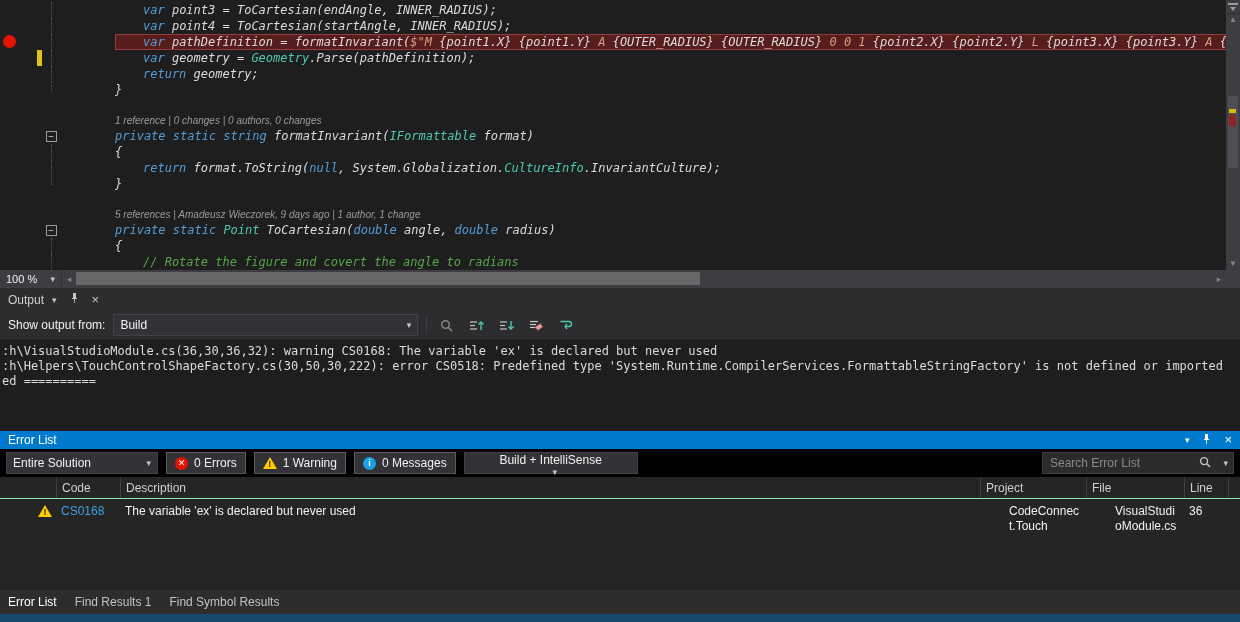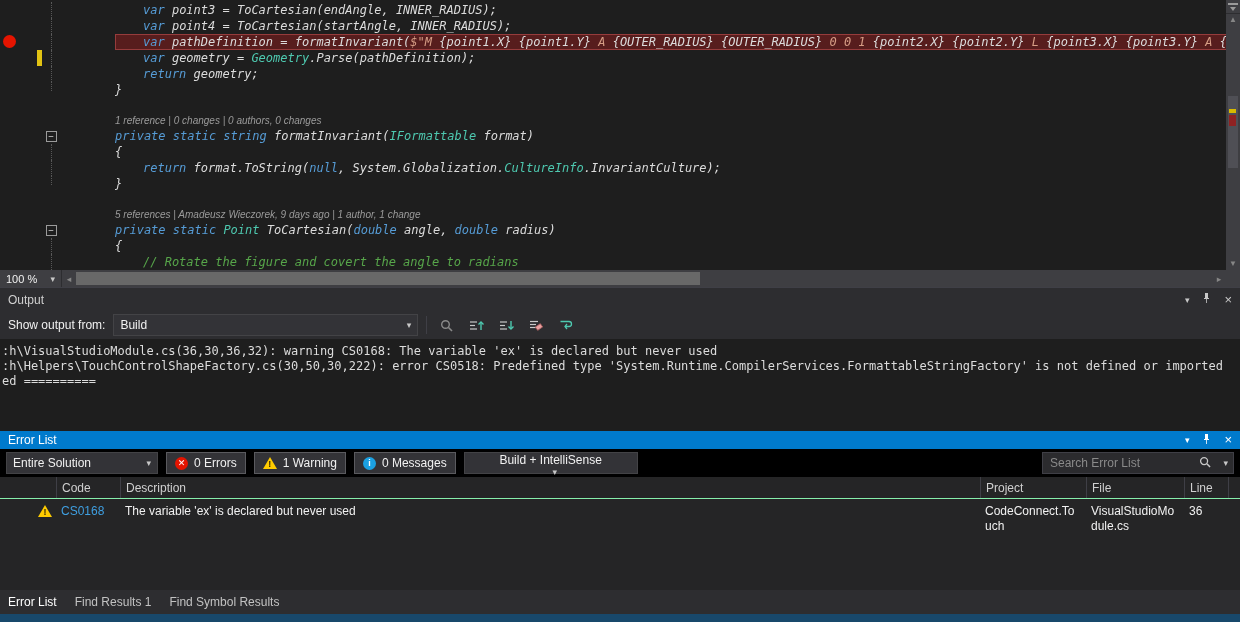--- a/index.html
+++ b/index.html
@@ -52,21 +52,21 @@
   .chev { color:#c8c8c8; font-size:9px; margin-left:8px; }
   .hdr-icons { display:flex; gap:12px; align-items:center; }
   .icon-x { font-size:13px; line-height:12px; }
   .dropdown { height:22px; background:#333337; border:1px solid #434346; display:flex; align-items:center;
               justify-content:space-between; padding:0 6px; color:#f1f1f1; }
   .tb-sep { width:1px; height:18px; background:#3f3f46; flex:none; }
   .tbicon { width:22px; height:22px; display:flex; align-items:center; justify-content:center; }
 
   
   .out-header { height:24px; flex:none; background:#2d2d30; border-top:1px solid #3f3f46;
-                display:flex; align-items:center; justify-content:space-between; padding:0 8px; color:#d0d0d0; }
+                display:flex; align-items:center; padding:0 8px; color:#d0d0d0; }
   .out-header .hdr-icons { color:#c8c8c8; }
   .out-toolbar { height:28px; flex:none; background:#2d2d30; display:flex; align-items:center; gap:8px; padding:0 8px; }
   .dd-build { width:305px; }
   .out-content { height:92px; flex:none; background:#1e1e1e; padding:5px 2px 0 2px; overflow:hidden;
                  font-family:"DejaVu Sans Mono",monospace; font-size:12px; line-height:15px; color:#dcdcdc; }
   .out-line { white-space:pre; }
 
   
   .el-header { height:18px; flex:none; background:#007acc; color:#fff; display:flex; align-items:center;
                justify-content:space-between; padding:0 8px; }
@@ -93,21 +93,21 @@
 
   .el-thead { height:22px; flex:none; background:#252526; border-bottom:1px solid #86efac;
               display:grid; grid-template-columns:56px 64px 860px 106px 98px 44px 1fr; color:#d0d0d0; }
   .th { display:flex; align-items:center; height:100%; padding:0 5px; }
   .th + .th { border-left:1px solid #3f3f46; }
   .el-tbody { flex:1; background:#252526; overflow:hidden; }
   .el-row { display:grid; grid-template-columns:56px 64px 860px 106px 98px 44px 1fr; align-items:start; padding-top:4px; color:#f1f1f1; }
   .cell { padding:1px 5px; line-height:15px; }
   .cell.sev { display:flex; justify-content:flex-end; padding-right:4px; padding-top:2px; }
   .cell.codec { color:#3f9fe0; }
-  .cell.proj, .cell.filec { word-break:break-all; }
+  .cell.proj, .cell.filec { word-break:break-all;margin-left:24px; }
 
   
   .bottom-tabs { height:24px; flex:none; background:#2d2d30; display:flex; align-items:center; gap:18px; padding:0 8px; color:#c2c2c2; }
   .btab.active { color:#ffffff; }
   .status { height:8px; flex:none; background:#18486b; }
 </style>
 </head>
 <body>
 
 <div class="app">

